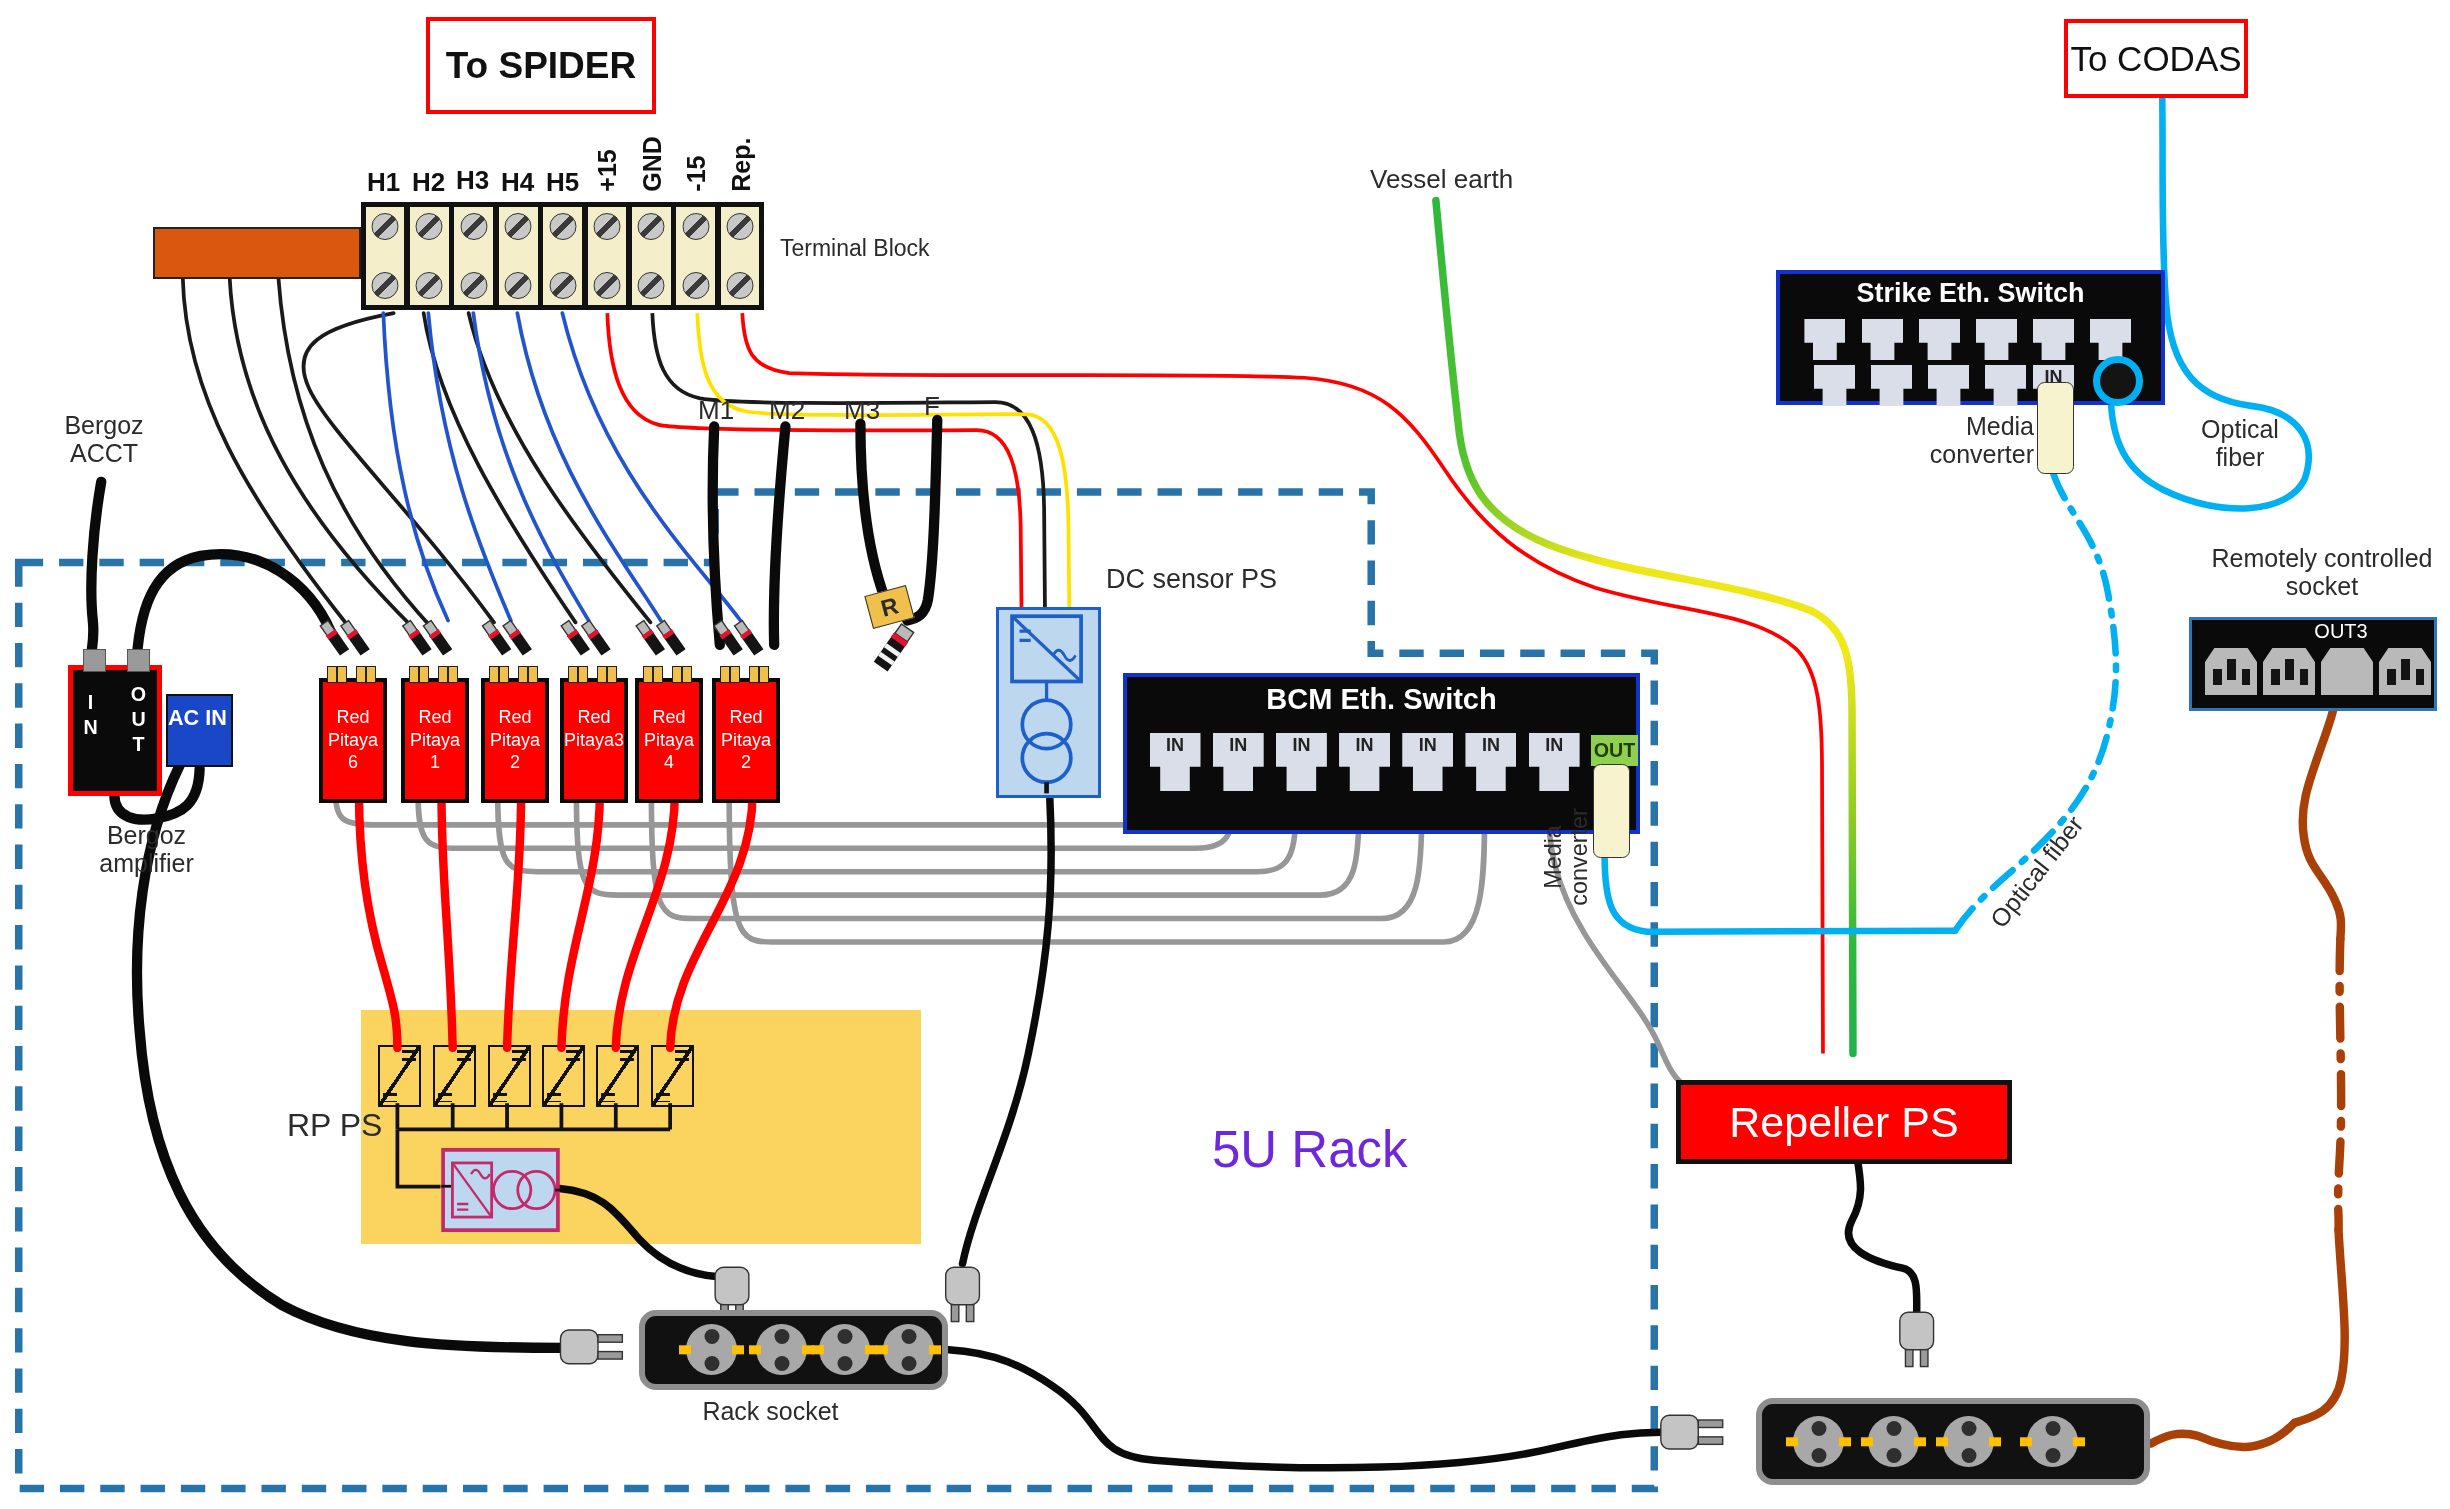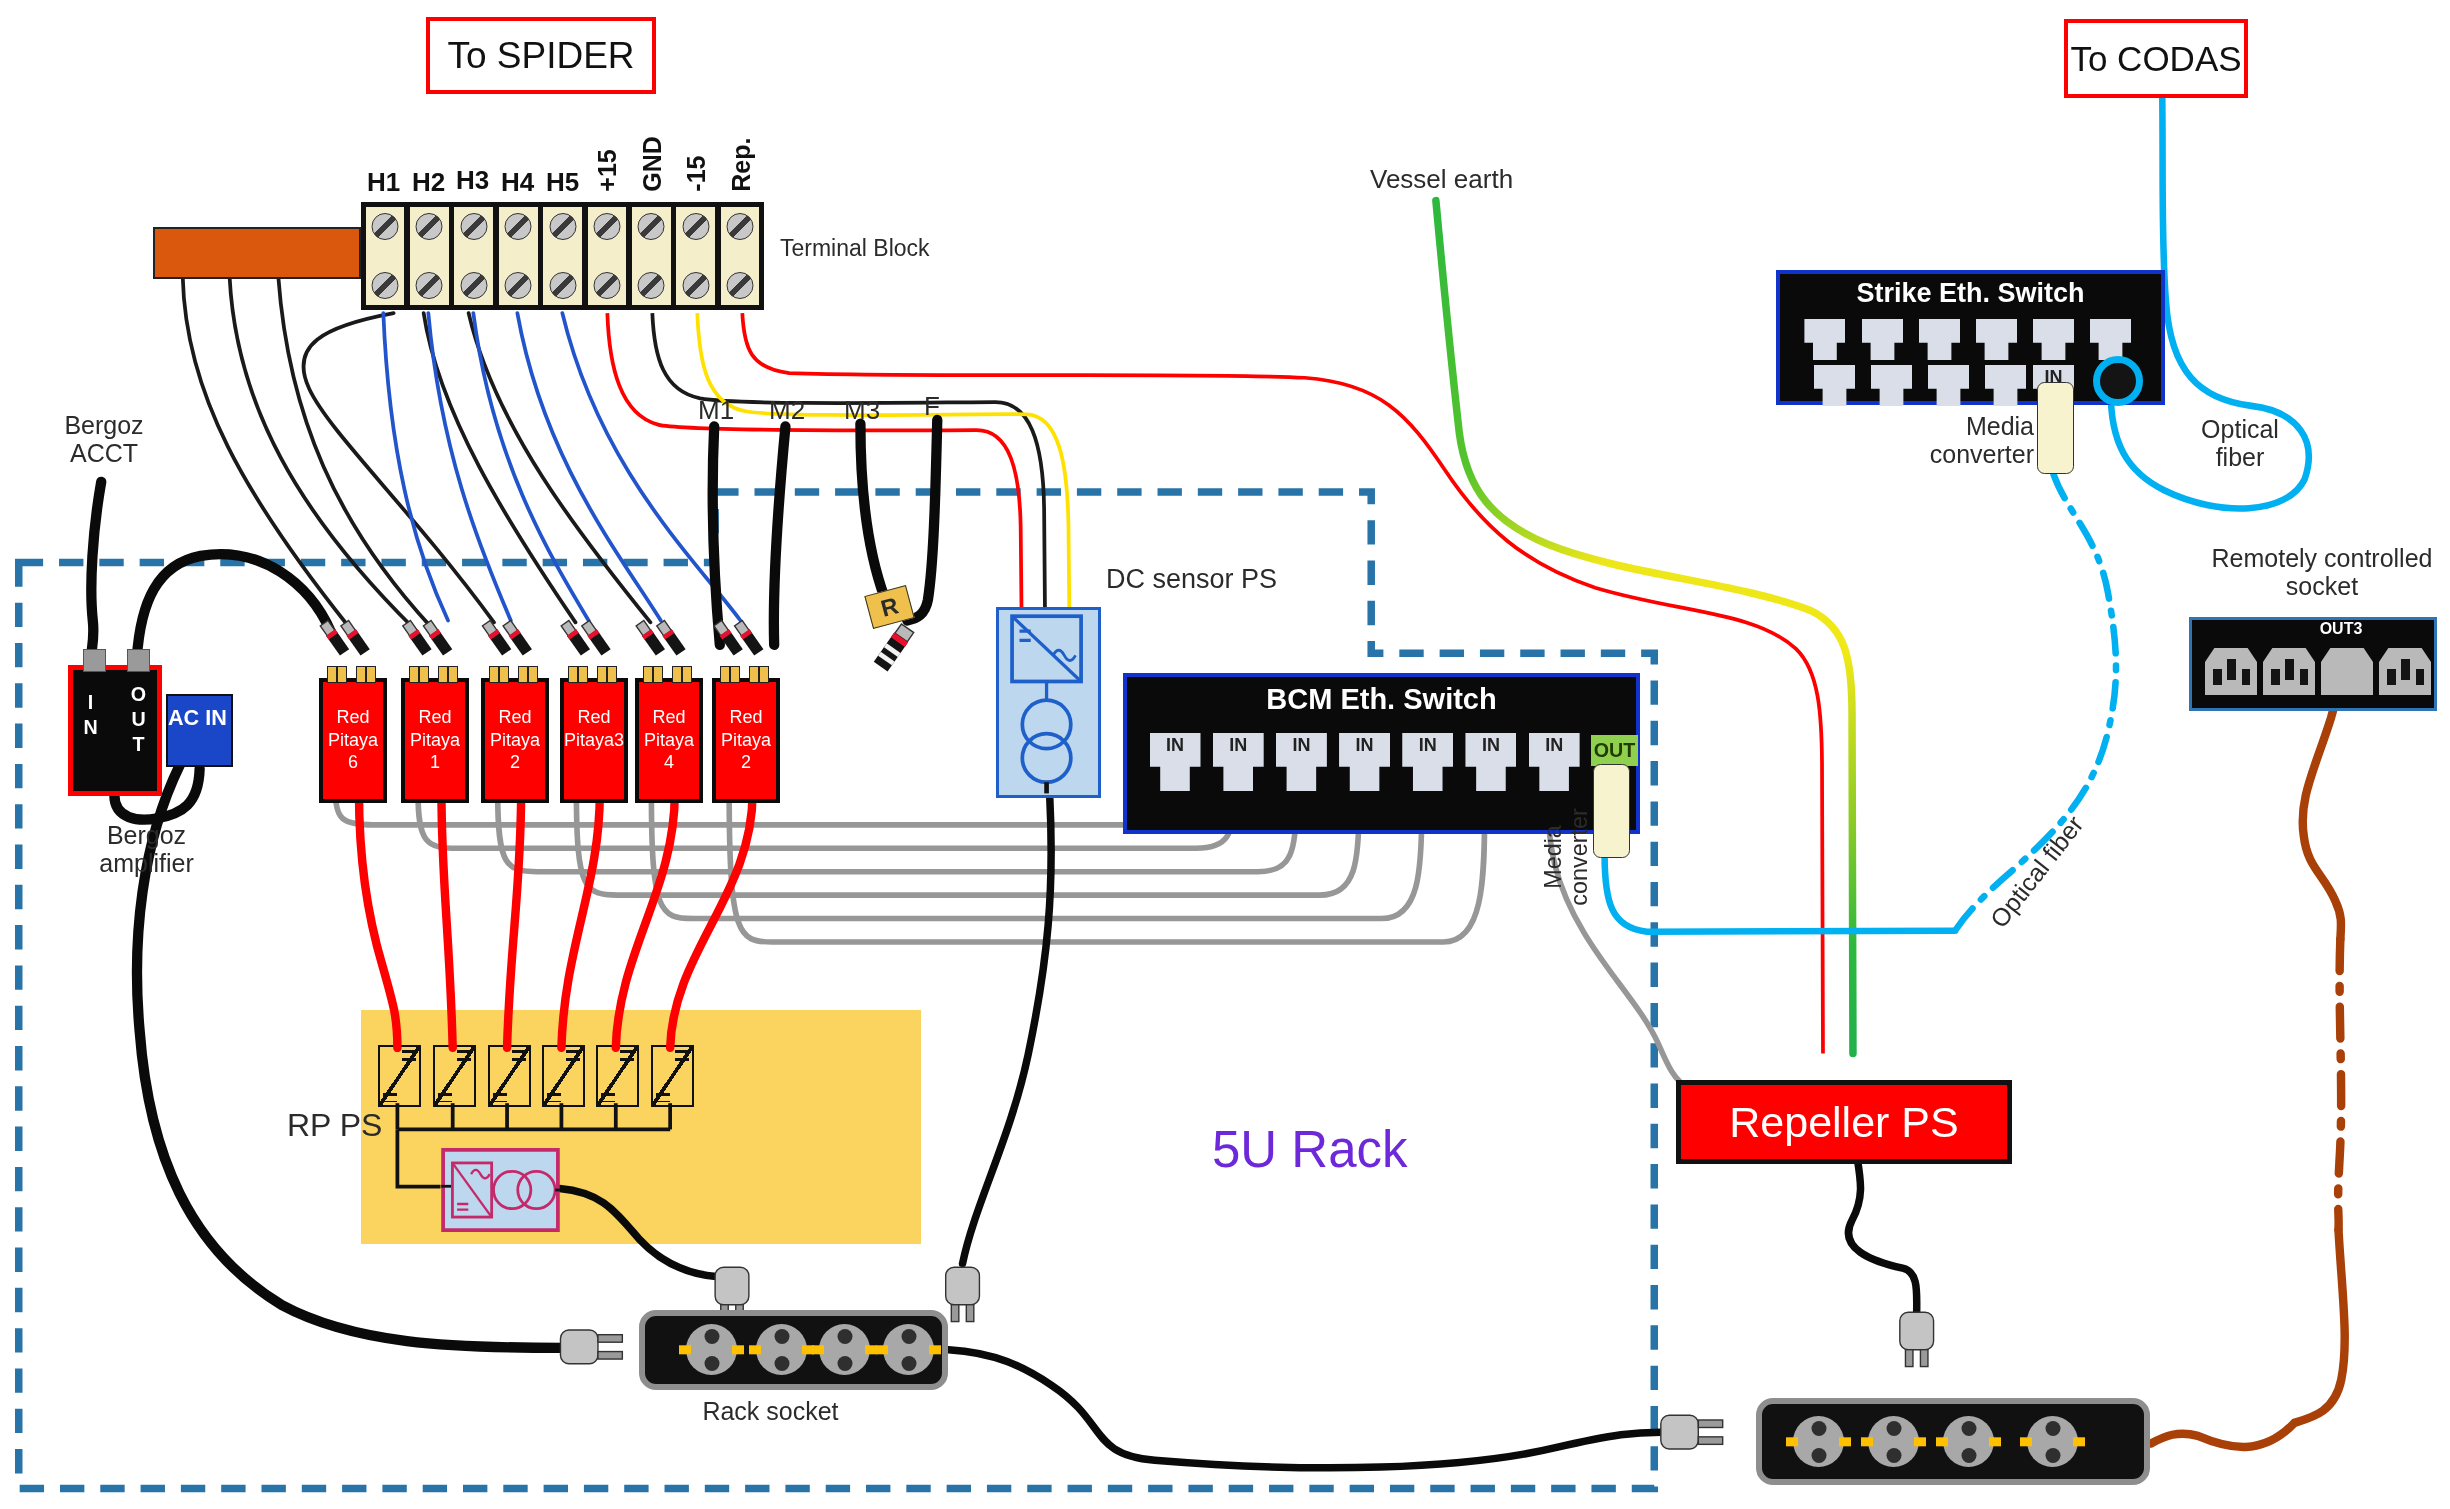--- a/index.html
+++ b/index.html
@@ -64,21 +64,21 @@
   .outlet{position:absolute;width:51px;height:51px;border-radius:50%;background:#a8a8a8;}
   .hole{position:absolute;left:50%;transform:translateX(-50%);width:15px;height:15px;border-radius:50%;background:#2f2f2f;}
   .h-t{top:4.7px;} .h-b{bottom:4.7px;}
   .opin{position:absolute;top:50%;transform:translateY(-50%);width:11.2px;height:9.4px;background:#ffc000;}
   .p-l{left:-6.6px;} .p-r{right:-6.6px;}
   
   #remote-box{background:#0a0a0a;border:3.7px solid #2e75b6;}
   .iec{position:absolute;width:52px;height:47px;background:#b9b9b9;
        clip-path:polygon(18% 0,82% 0,100% 30%,100% 100%,0 100%,0 30%);}
   .slot{position:absolute;background:#141414;}
-  #out3{position:absolute;color:#fff;font-size:16px;font-weight:bold;text-align:center;z-index:3;}
+  #out3{position:absolute;color:#fff;font-size:20px;font-weight:normal;text-align:center;z-index:3;}
   
   #repeller{background:#ff0000;border:5.6px solid #111;color:#fff;font-size:43px;text-align:center;line-height:75px;margin-top:28px;}
   #rack-label{color:#6d28d9;font-size:51px;font-weight:normal;}
   .rot90{transform:rotate(-90deg);}
 </style>
 </head>
 <body>
 
 <div id="stage">
 
@@ -306,21 +306,21 @@
           <rect x="0" y="5" width="26" height="8" fill="#9a9a9a" stroke="#333" stroke-width="1.5"></rect>
         </g>
         <g transform="translate(1812,1528)">
           <rect x="-40" y="-18" width="40" height="36" fill="#c4c4c4" stroke="#333" stroke-width="1.5" rx="9"></rect>
           <rect x="0" y="-13" width="26" height="8" fill="#9a9a9a" stroke="#333" stroke-width="1.5"></rect>
           <rect x="0" y="5" width="26" height="8" fill="#9a9a9a" stroke="#333" stroke-width="1.5"></rect>
         </g>
       </g>
   </svg>
 
-  <div class="cmp redbox" style="left:426px;top:17px;width:230px;height:77px;">
+  <div class="cmp redbox" style="left:426px;top:17px;width:230px;height:97px;font-weight:bold;">
     <span>To SPIDER</span>
   </div>
   <div class="cmp redbox" style="left:2064px;top:19px;width:184px;height:79px;font-size:35px;">
     <span>To CODAS</span>
   </div>
 
   <div class="cmp busbar" style="left:153px;top:227px;width:208px;height:52px;"></div>
   <div class="cmp" id="terminal-block" style="left:361px;top:202px;width:403px;height:108px;">
       <div class="tcell">
         <div class="screw s-top"></div>

